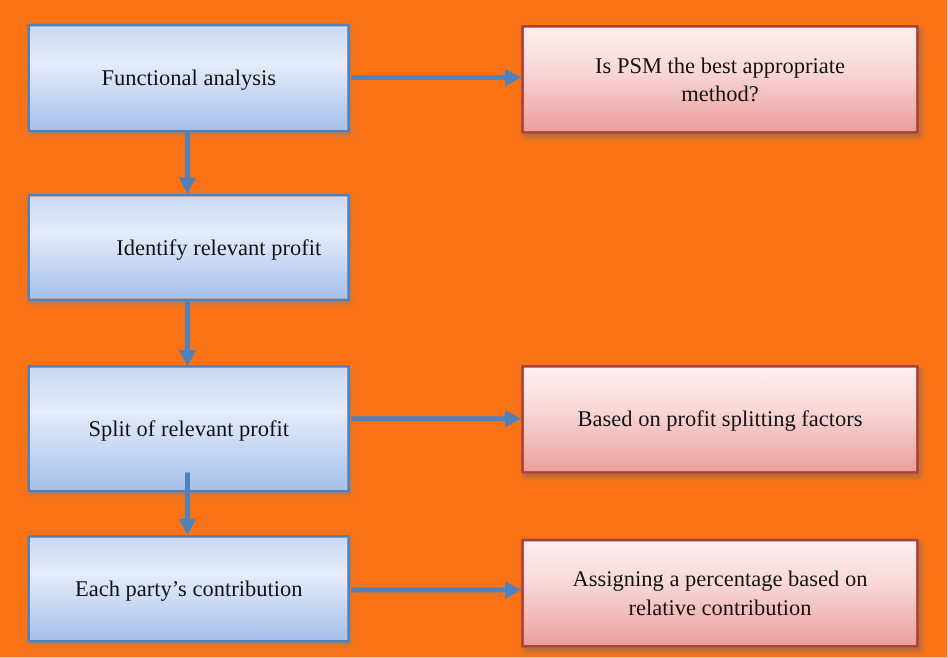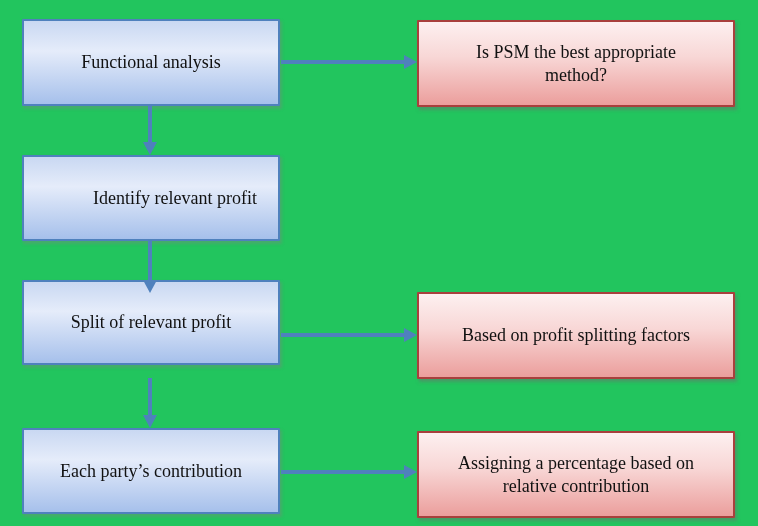--- a/index.html
+++ b/index.html
@@ -5,21 +5,21 @@
   html, body {
     margin: 0;
     padding: 0;
     background: #ffffff;
     font-family: "Liberation Serif", "DejaVu Serif", serif;
   }
   .canvas {
     position: relative;
     width: 758px;
     height: 526px;
-    background: #22c55e;
+    background: #f97316;
     overflow: hidden;
   }
   .node {
     position: absolute;
     box-sizing: border-box;
     display: flex;
     align-items: center;
     justify-content: center;
     text-align: center;
     color: #111111;
@@ -65,21 +65,21 @@
 <body>
 
 <div class="canvas">
 
   <div class="node step" style="top:19px;  height:87px;">
     <span class="label">Functional analysis</span>
   </div>
   <div class="node step" style="top:155px; height:86px;padding-left:48px;">
     <span class="label">Identify relevant profit</span>
   </div>
-  <div class="node step" style="top:280px; height:85px;">
+  <div class="node step" style="top:292px; height:102px;">
     <span class="label">Split of relevant profit</span>
   </div>
   <div class="node note" style="top:20px;  height:87px;">
     <span class="label">Is PSM the best appropriate
 method?</span>
   </div>
 
   <div class="node step" style="top:428px; height:86px;">
     <span class="label">Each party’s contribution</span>
   </div>

